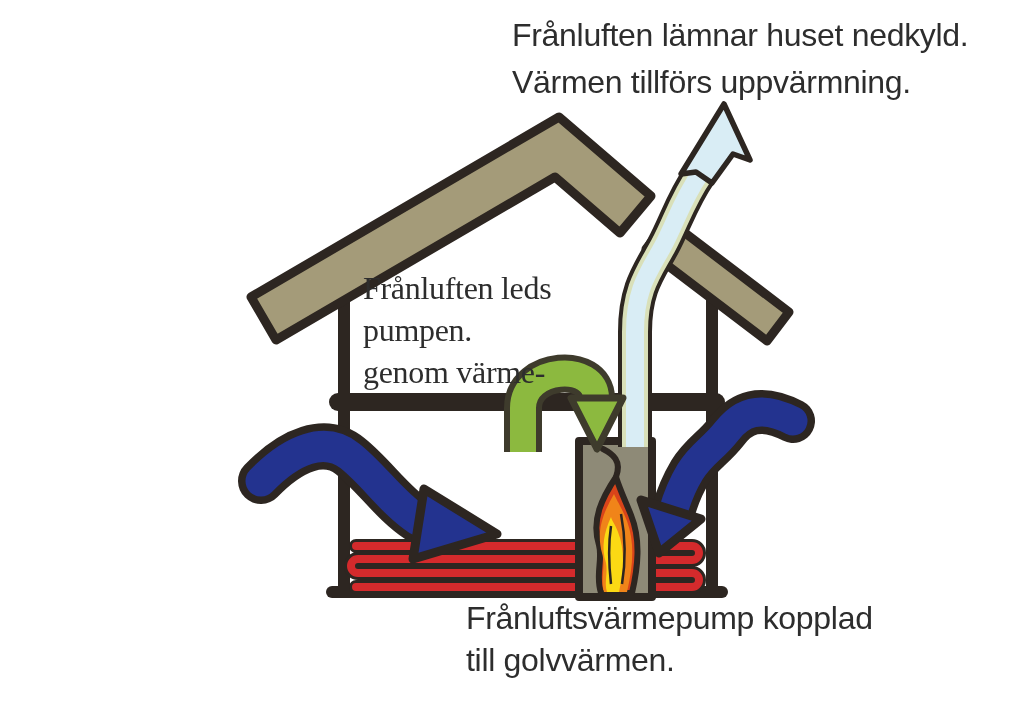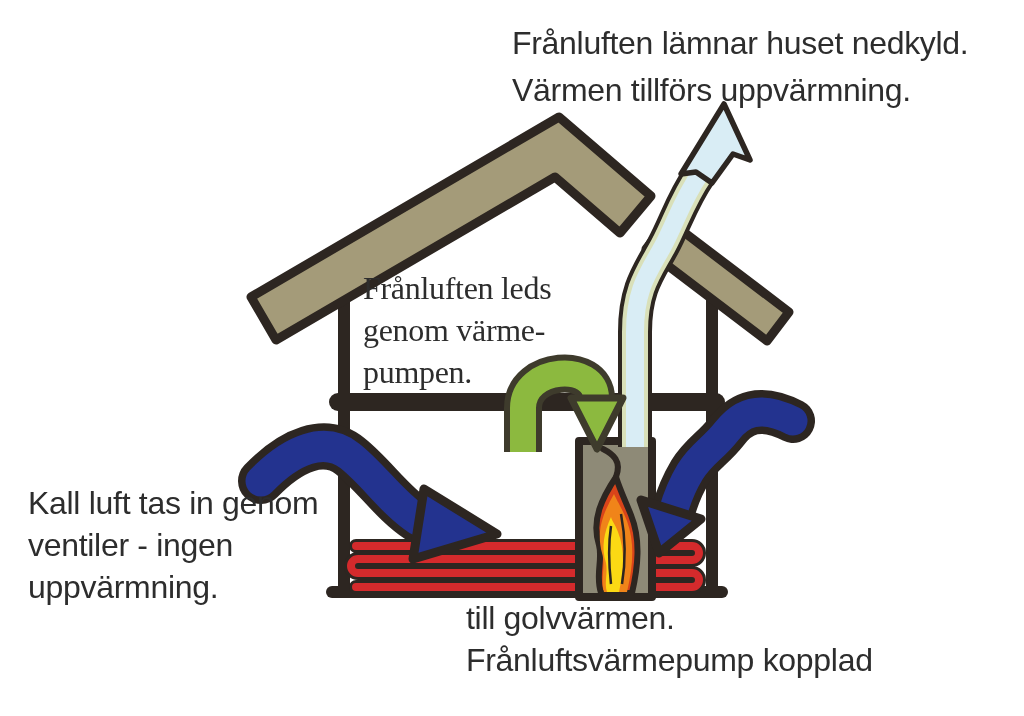--- a/index.html
+++ b/index.html
@@ -4,21 +4,21 @@
 <style>
   html,body{margin:0;padding:0;background:#ffffff;}
   .canvas{
     position:relative;width:1024px;height:716px;overflow:hidden;
     background:#ffffff;font-family:"Liberation Sans",sans-serif;color:#2d2d2d;
   }
   .drawing{position:absolute;left:0;top:0;width:1024px;height:716px;}
   .label{position:absolute;white-space:nowrap;font-size:32px;line-height:42px;
          letter-spacing:-0.3px;color:#2d2d2d;}
   .label div{white-space:nowrap;}
-  .label-top{left:512px;top:20px;line-height:47px;}
+  .label-top{left:512px;top:12px;line-height:47px;}
   .label-mid{left:363px;top:267px;font-family:Liberation Serif, serif;}
   .label-left{left:28px;top:482px;}
   .label-bottom{left:466px;top:597px;}
 </style>
 </head>
 <body>
 
 <div class="canvas">
 
   <svg class="drawing" viewBox="0 0 1024 716" xmlns="http://www.w3.org/2000/svg">
@@ -80,28 +80,23 @@
     </g>
   </svg>
 
   <div class="label label-top">
     <div>Frånluften lämnar huset nedkyld.</div>
     <div>Värmen tillförs uppvärmning.</div>
   </div>
 
   <div class="label label-mid">
     <div>Frånluften leds</div>
+    <div>pumpen.</div>
     <div>genom värme-</div>
-    <div>pumpen.</div>
   </div>
 
-  <div class="label label-left">
-    <div>Kall luft tas in genom</div>
-    <div>ventiler - ingen</div>
-    <div>uppvärmning.</div>
-  </div>
 
   <div class="label label-bottom">
+    <div>Frånluftsvärmepump kopplad</div>
     <div>till golvvärmen.</div>
-    <div>Frånluftsvärmepump kopplad</div>
   </div>
 
 </div>
 
 </body></html>

